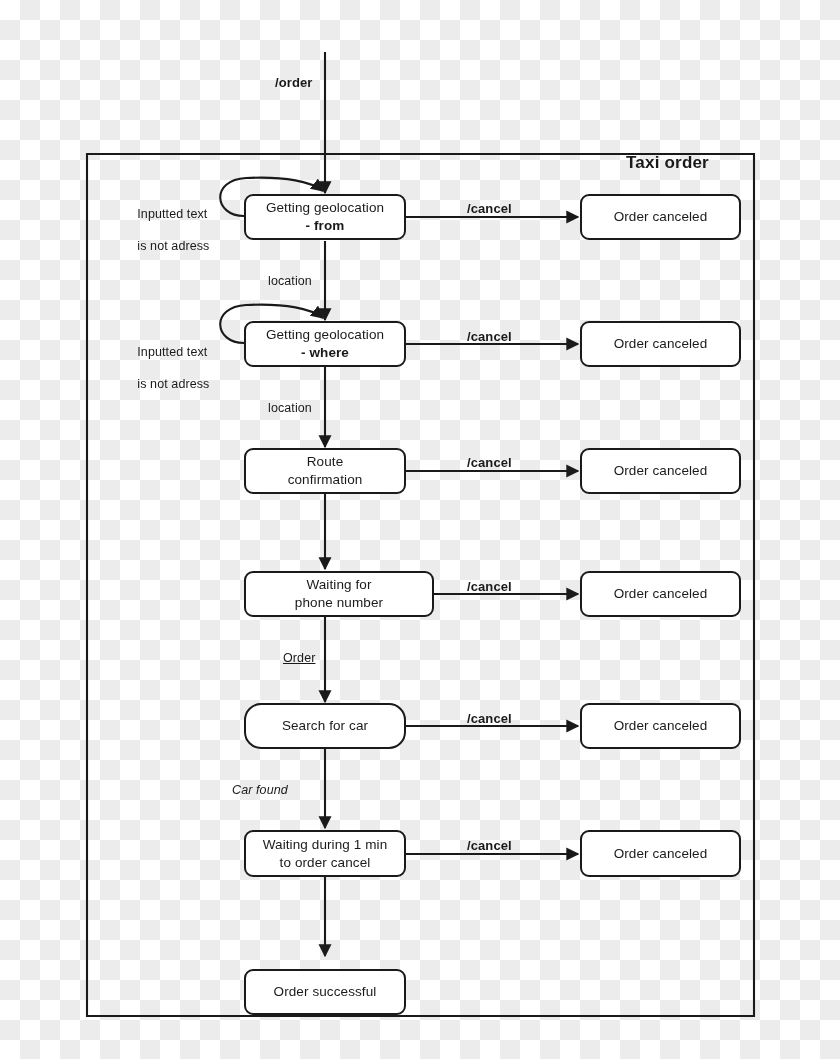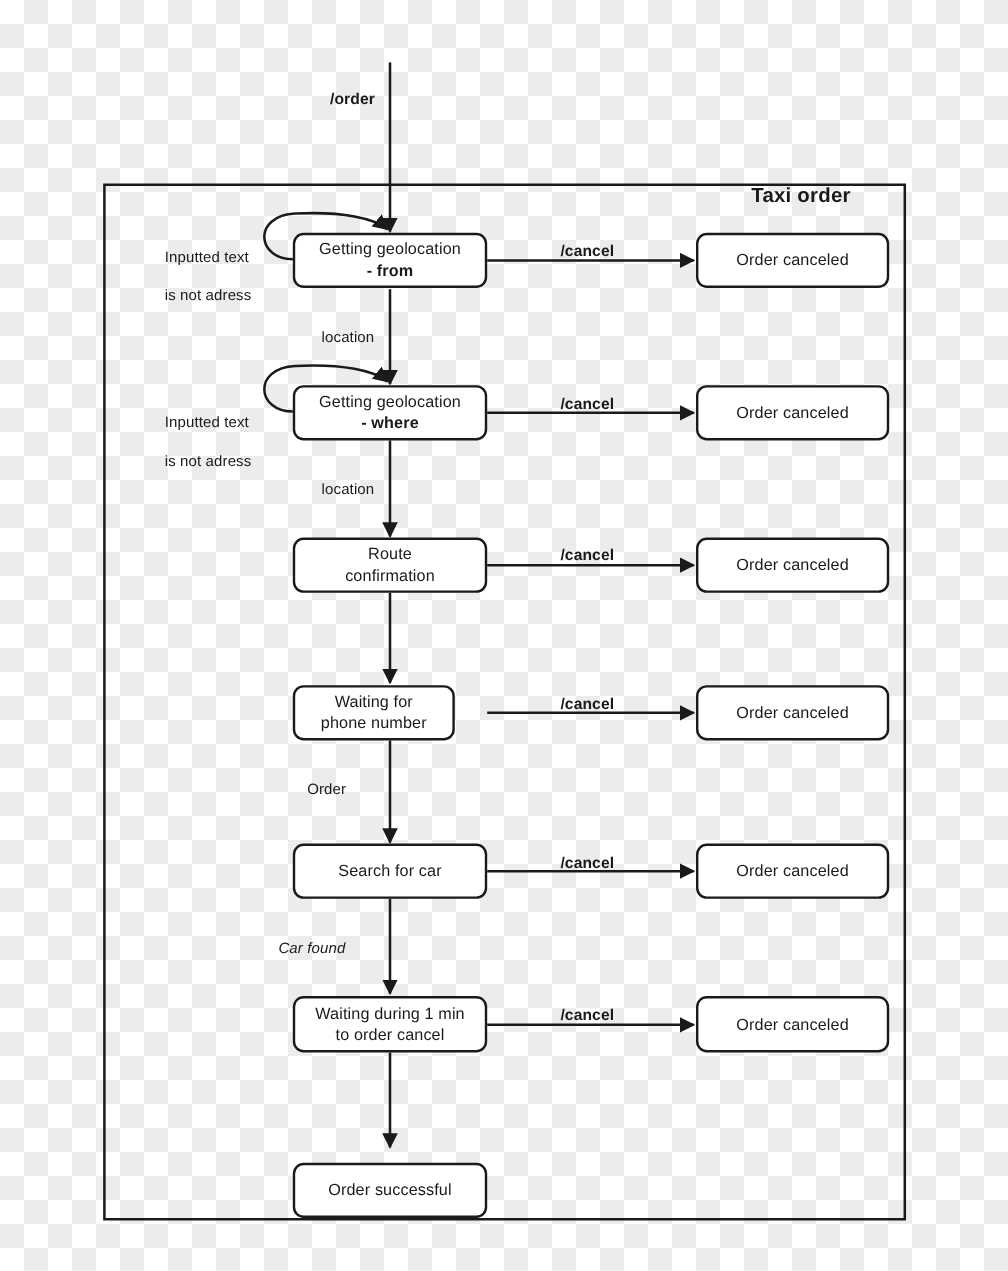--- a/index.html
+++ b/index.html
@@ -118,28 +118,28 @@
     </div>
   </div>
 
   <div class="node" style="left:244px; top:448px; width:162px; height:46px;">
     <div>
       <span class="ntext">Route</span>
       <span class="ntext">confirmation</span>
     </div>
   </div>
 
-  <div class="node" style="left:244px; top:571px; width:135px; height:46px;">
+  <div class="node" style="left:244px; top:571px; width:190px; height:46px;">
     <div>
       <span class="ntext">Waiting for</span>
       <span class="ntext">phone number</span>
     </div>
   </div>
 
-  <div class="node" style="left:244px; top:703px; width:162px; height:46px;">
+  <div class="node" style="left:244px; top:703px; width:162px; height:46px;border-radius:17px;">
     <div>
       <span class="ntext">Search for car</span>
     </div>
   </div>
 
   <div class="node" style="left:244px; top:830px; width:162px; height:47px;">
     <div>
       <span class="ntext">Waiting during 1 min</span>
       <span class="ntext">to order cancel</span>
     </div>
@@ -181,16 +181,16 @@
     <span>Inputted text</span><br>
     <span>is not adress</span>
   </div>
   <div class="label right" style="left:123px; top:328px; width:93px;">
     <span>Inputted text</span><br>
     <span>is not adress</span>
   </div>
 
   <div class="label" style="left:268px; top:273px;">location</div>
   <div class="label" style="left:268px; top:400px;">location</div>
-  <div class="label" style="left:256px; top:650px;">Order</div>
+  <div class="label" style="left:283px; top:650px;text-decoration:underline;">Order</div>
   <div class="label" style="left:232px; top:782px;font-style:italic;">Car found</div>
 
 </div>
 
 </body></html>

